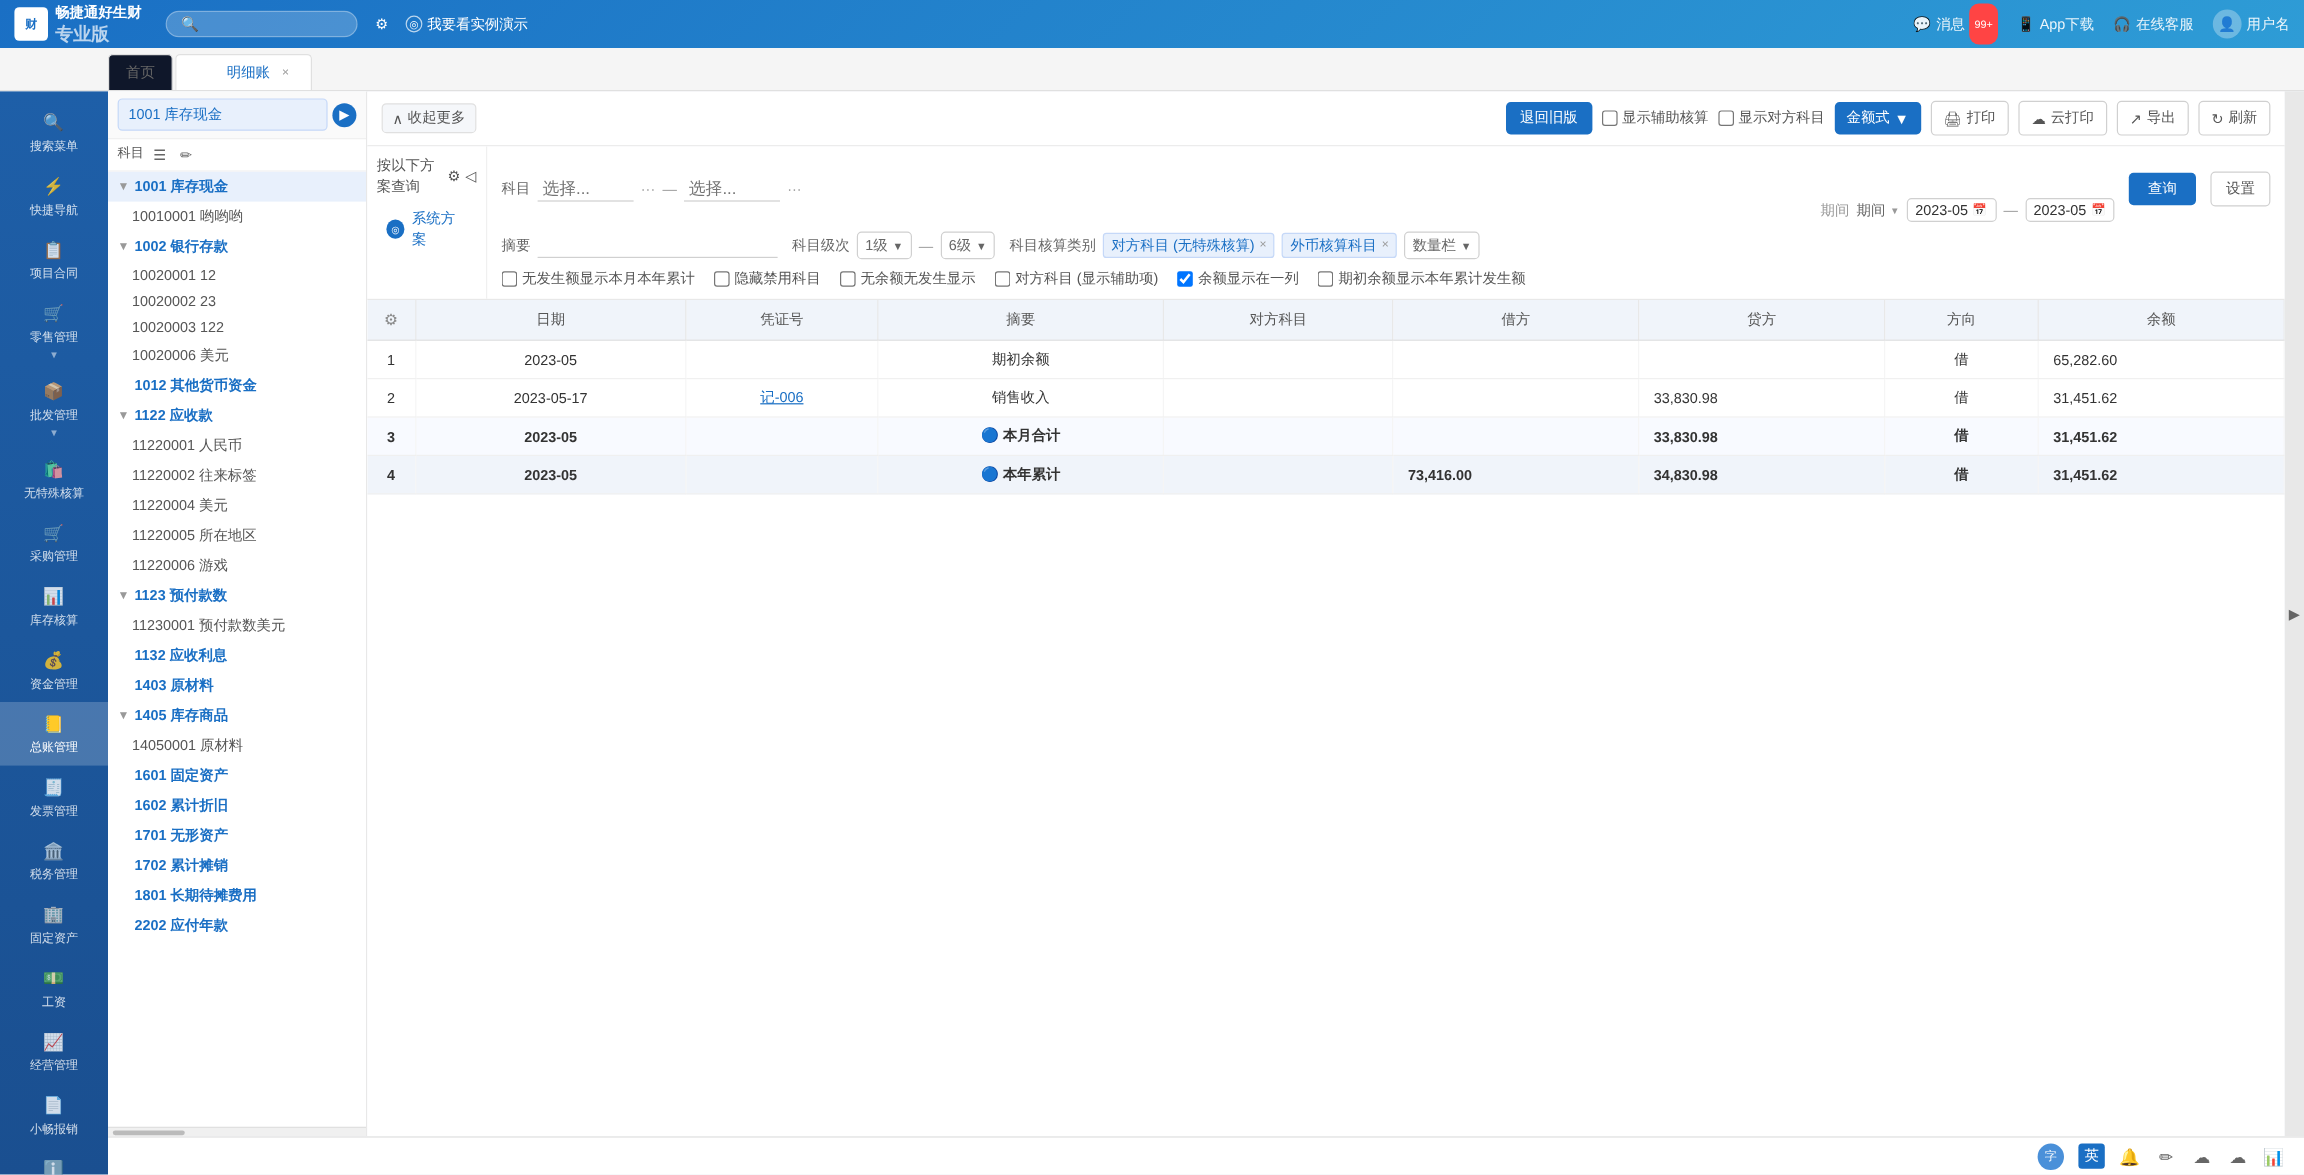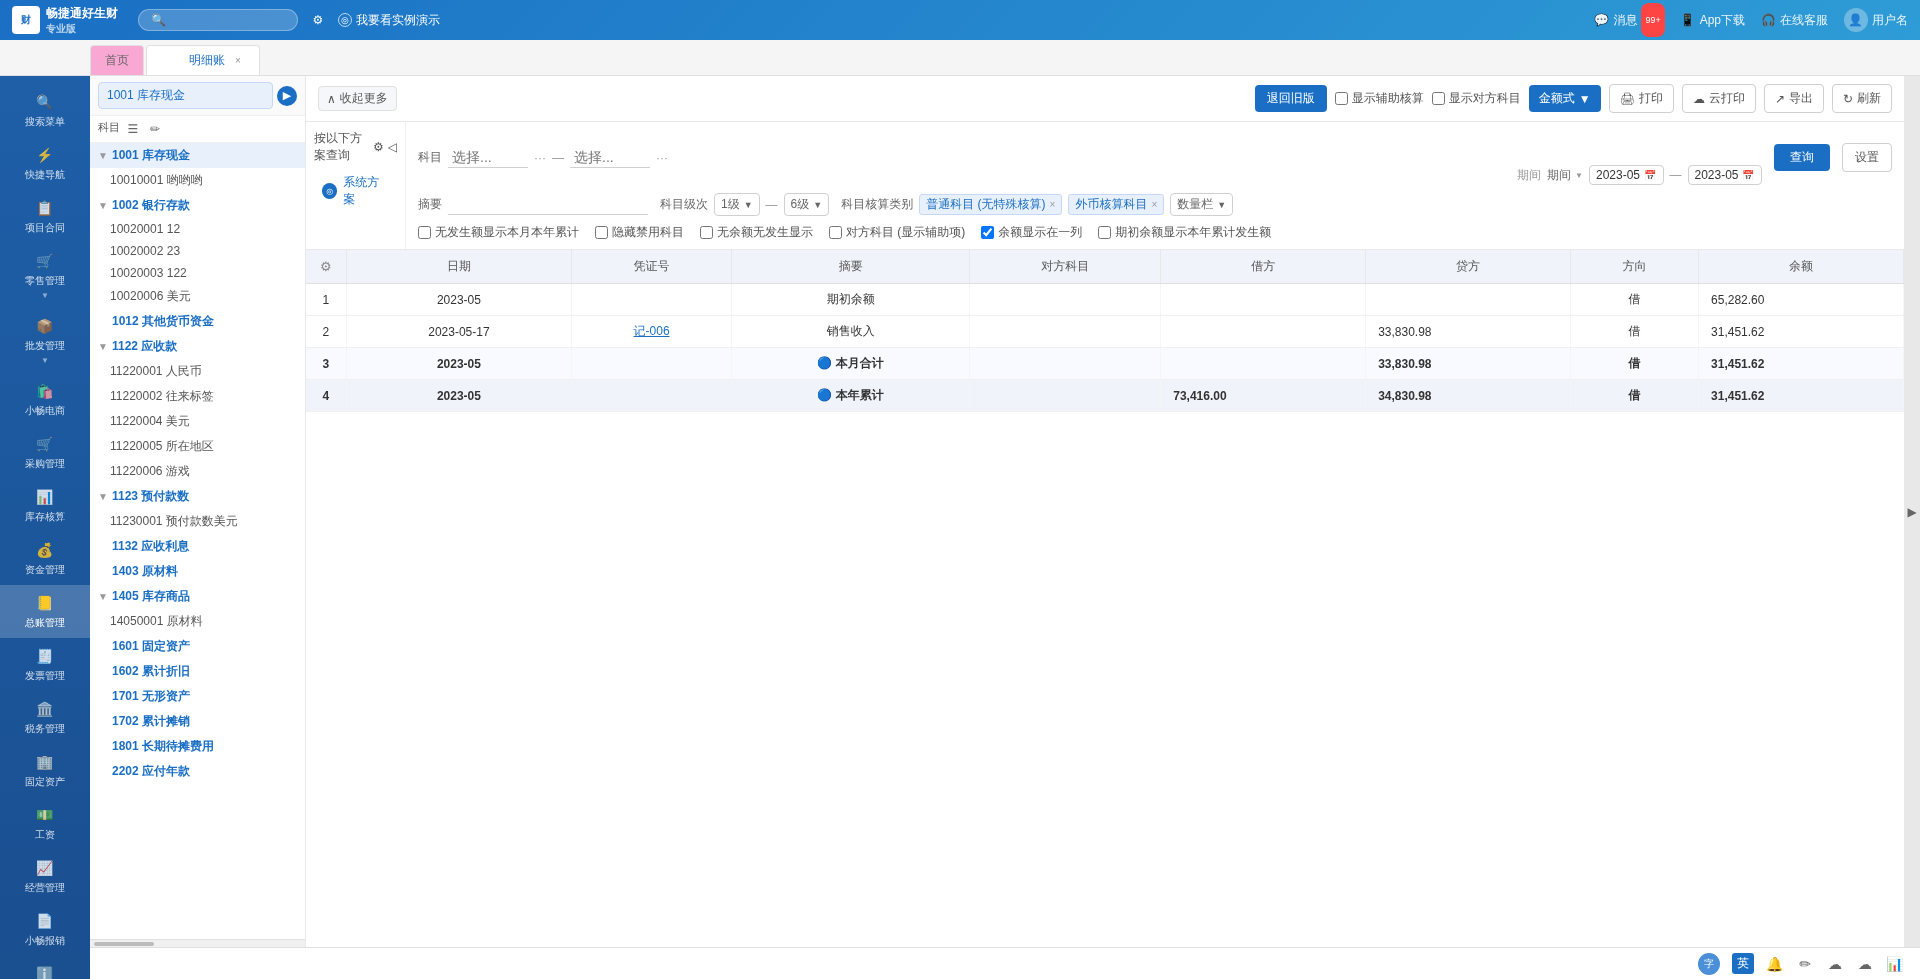--- a/index.html
+++ b/index.html
@@ -11,21 +11,21 @@
       background: linear-gradient(135deg, #1a6fc4 0%, #2e9cd6 100%);
       display: flex;
       align-items: center;
       padding: 0 12px;
       color: white;
       flex-shrink: 0;
     }
     .top-bar-logo { display: flex; align-items: center; gap: 6px; font-size: 13px; font-weight: bold; min-width: 90px; }
     .top-bar-logo .logo-icon { width: 28px; height: 28px; background: #fff; border-radius: 4px; display: flex; align-items: center; justify-content: center; }
     .top-bar-logo .logo-icon span { color: #1a6fc4; font-size: 10px; font-weight: bold; }
-    .top-bar-subtitle { font-size: 10px; color: rgba(255,255,255,0.7); }
+    .top-bar-subtitle { font-size: 15px; color: rgba(255,255,255,0.7); }
     .top-bar-middle { flex: 1; display: flex; align-items: center; gap: 8px; padding-left: 20px; }
     .top-bar-search { background: rgba(255,255,255,0.2); border: 1px solid rgba(255,255,255,0.3); border-radius: 14px; padding: 3px 12px; color: white; width: 160px; font-size: 11px; display: flex; align-items: center; gap: 4px; }
     .top-bar-search input { background: transparent; border: none; outline: none; color: white; width: 100%; font-size: 11px; }
     .top-bar-search input::placeholder { color: rgba(255,255,255,0.7); }
     .top-bar-settings { width: 24px; height: 24px; display: flex; align-items: center; justify-content: center; cursor: pointer; }
     .top-bar-demo { display: flex; align-items: center; gap: 4px; font-size: 11px; cursor: pointer; }
     .top-bar-demo .circle { width: 14px; height: 14px; border-radius: 50%; border: 1px solid rgba(255,255,255,0.7); display: flex; align-items: center; justify-content: center; font-size: 9px; }
     .top-bar-right { display: flex; align-items: center; gap: 16px; }
     .top-bar-right-item { display: flex; align-items: center; gap: 4px; font-size: 11px; cursor: pointer; color: rgba(255,255,255,0.9); }
     .badge { background: #ff4444; color: white; border-radius: 8px; padding: 12px 4px; font-size: 9px; min-width: 16px; text-align: center; }
@@ -34,21 +34,21 @@
     
     .tab-bar {
       height: 36px;
       background: #f5f5f5;
       border-bottom: 1px solid #e0e0e0;
       display: flex;
       align-items: flex-end;
       padding: 0 0 0 90px;
       flex-shrink: 0;
     }
-    .tab { height: 30px; padding: 0 14px; display: flex; align-items: center; gap: 6px; border-radius: 4px 4px 0 0; cursor: pointer; font-size: 12px; border: 1px solid #e0e0e0; border-bottom: none; background: #f9a8d4; color: #666; margin-right: 2px; }
+    .tab { height: 30px; padding: 0 14px; display: flex; align-items: center; gap: 6px; border-radius: 4px 4px 0 0; cursor: pointer; font-size: 12px; border: 1px solid #e0e0e0; border-bottom: none; background: #0f172a; color: #666; margin-right: 2px; }
     .tab.active { background: white; color: #1a6fc4; border-color: #e0e0e0; padding-left: 42px; }
     .tab-close { width: 14px; height: 14px; border-radius: 50%; display: flex; align-items: center; justify-content: center; font-size: 10px; color: #999; cursor: pointer; }
 
     
     .main-layout { display: flex; flex: 1; overflow: hidden; }
 
     
     .left-nav {
       width: 90px;
       background: linear-gradient(180deg, #1e5fa8 0%, #1a4f90 100%);
@@ -221,21 +221,21 @@
       <div class="nav-label">零售管理</div>
       <div class="nav-arrow">▼</div>
     </div>
     <div class="nav-item">
       <div class="nav-icon">📦</div>
       <div class="nav-label">批发管理</div>
       <div class="nav-arrow">▼</div>
     </div>
     <div class="nav-item">
       <div class="nav-icon">🛍️</div>
-      <div class="nav-label">小畅电商</div>
+      <div class="nav-label">无特殊核算</div>
     </div>
     <div class="nav-item">
       <div class="nav-icon">🛒</div>
       <div class="nav-label">采购管理</div>
     </div>
     <div class="nav-item">
       <div class="nav-icon">📊</div>
       <div class="nav-label">库存核算</div>
     </div>
     <div class="nav-item">
@@ -492,21 +492,21 @@
                 </div>
                 <span style="color:#999;">—</span>
                 <div class="filter-select">
                   <span>6级</span>
                   <span style="font-size:9px;">▼</span>
                 </div>
               </div>
               <div class="filter-item">
                 <span>科目核算类别</span>
                 <div class="filter-tag">
-                  <span>普通科目 (无特殊核算)</span>
+                  <span>对方科目 (无特殊核算)</span>
                   <span class="filter-tag-close">×</span>
                 </div>
                 <div class="filter-tag">
                   <span>外币核算科目</span>
                   <span class="filter-tag-close">×</span>
                 </div>
                 <div class="filter-select">
                   <span>数量栏</span>
                   <span style="font-size:9px;">▼</span>
                 </div>

